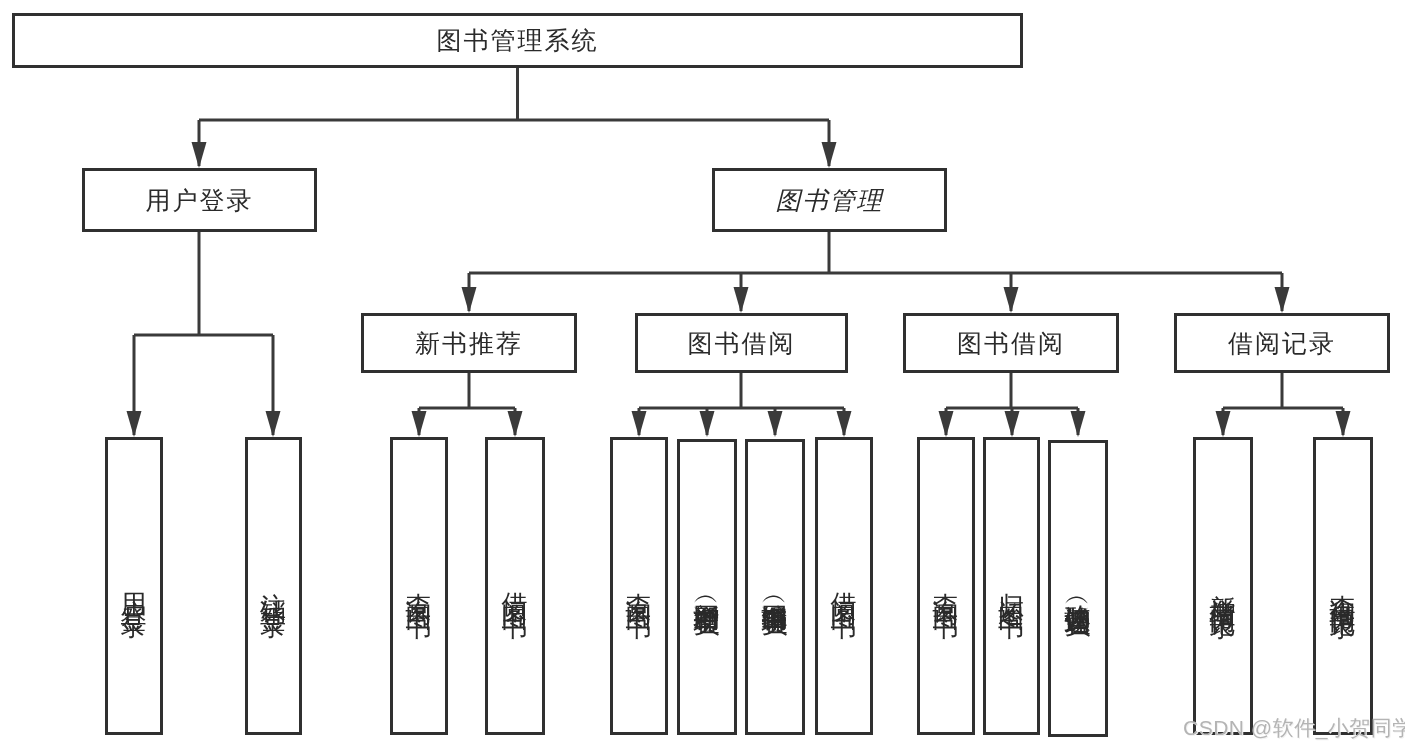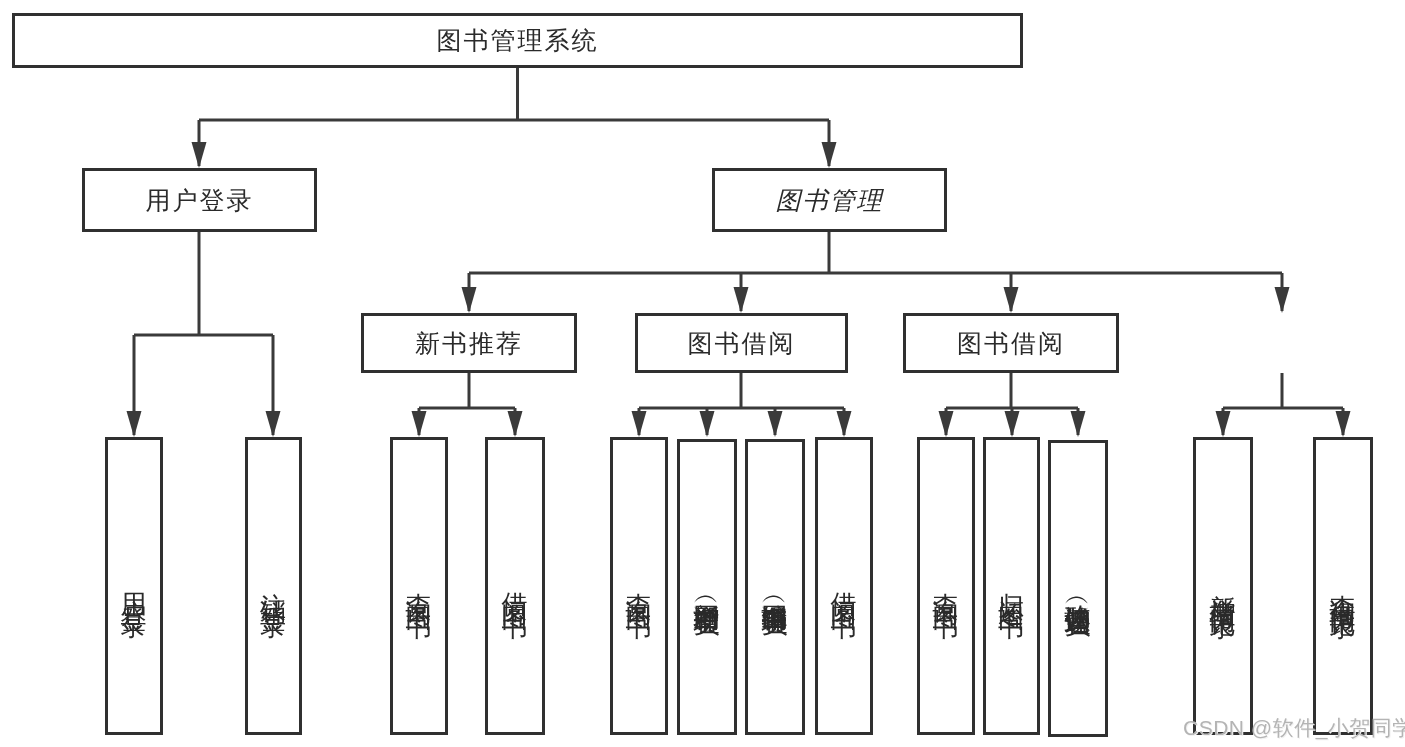--- a/index.html
+++ b/index.html
@@ -90,20 +90,21 @@
   </svg>
 
   <div class="node hbox" style="left:12px;top:13px;width:1011px;height:55px;">图书管理系统</div>
 
   <div class="node hbox" style="left:82px;top:168px;width:235px;height:64px;">用户登录</div>
   <div class="node hbox" style="left:712px;top:168px;width:235px;height:64px;font-style:italic;">图书管理</div>
 
   <div class="node hbox" style="left:361px;top:313px;width:216px;height:60px;">新书推荐</div>
   <div class="node hbox" style="left:635px;top:313px;width:213px;height:60px;">图书借阅</div>
   <div class="node hbox" style="left:903px;top:313px;width:216px;height:60px;">图书借阅</div>
+  <div class="node hbox" style="left:1174px;top:313px;width:216px;height:60px;">借阅记录</div>
 
   <div class="node vbox s4" style="left:105px;top:437px;width:58px;height:298px;">
     <span>用户登录</span>
     </div>
   <div class="node vbox s4" style="left:245px;top:437px;width:57px;height:298px;">
     <span>注销登录</span>
     </div>
 
   <div class="node vbox s4" style="left:390px;top:437px;width:58px;height:298px;">
     <span>查询图书</span>

